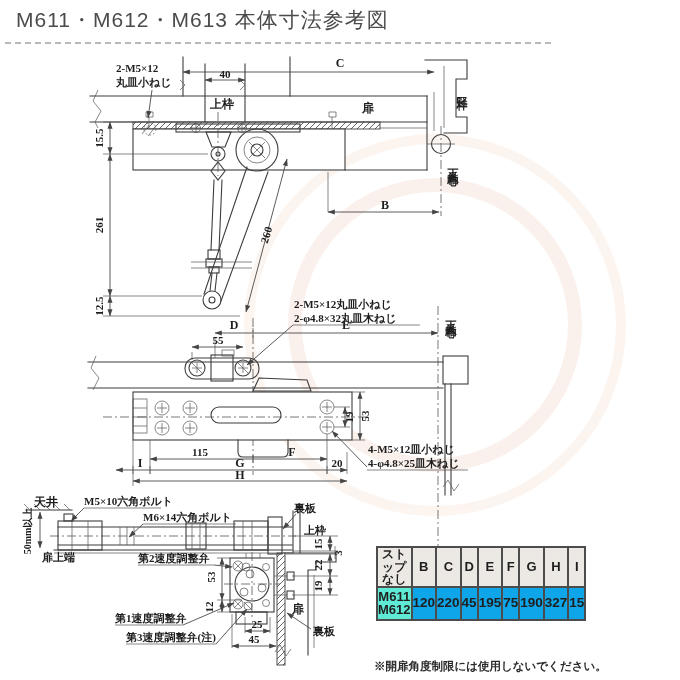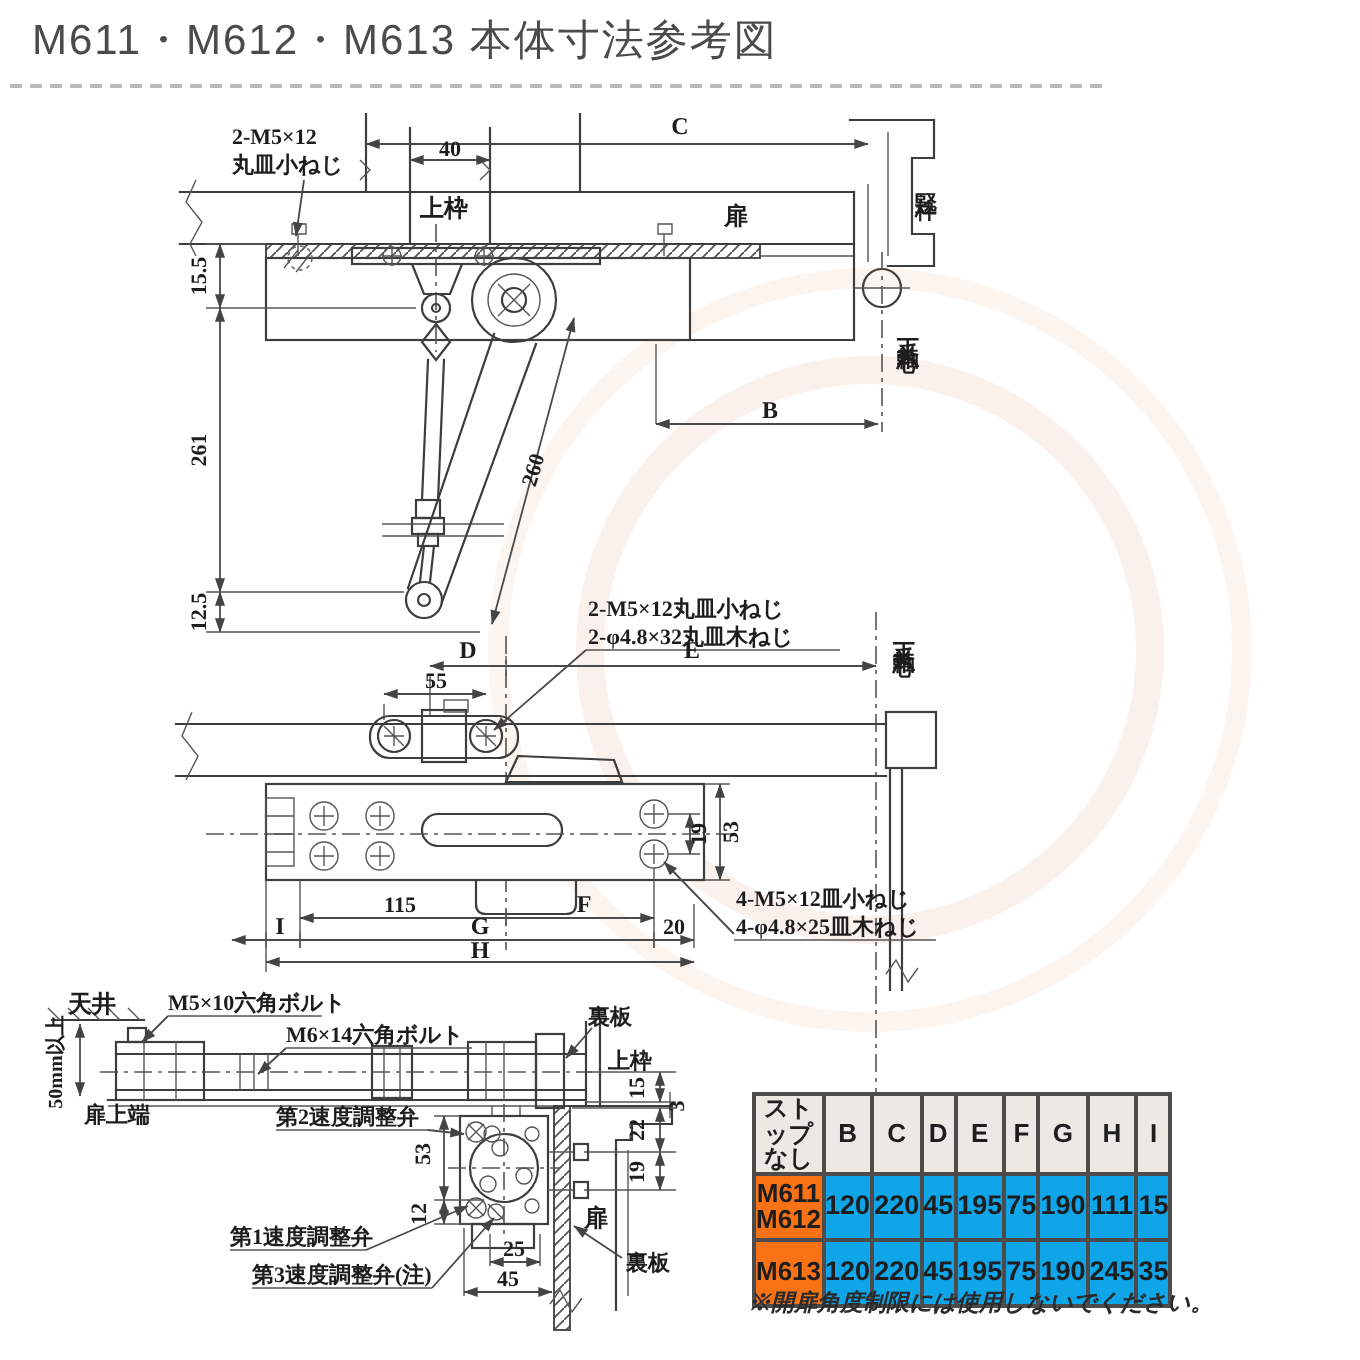--- a/index.html
+++ b/index.html
@@ -18,23 +18,23 @@
   svg text{fill:#1d1d1d;font-family:"Liberation Serif",serif;font-weight:700;}
   .t11{font-size:11px;} .t12{font-size:12px;}
   .tm{text-anchor:middle;}
   .vt{writing-mode:vertical-rl;text-orientation:upright;letter-spacing:2px;font-size:11px;}
   .spec{position:absolute;left:376px;top:546px;border-collapse:collapse;}
   .spec th,.spec td{border:2px solid #4c4c4c;text-align:center;vertical-align:middle;
     color:#1e1e1e;font-weight:bold;padding:0;line-height:1.05;}
   .spec .hd{background:#ece9e4;font-size:12px;height:25px;}
   .spec .hl{background:#ece9e4;font-size:13px;}
   .spec td{background:#0ea5e9;font-size:13.5px;height:31px;}
-  .spec th.model{background:#f97316;font-size:13px;margin-top:48px;}
-  .tbl-note{position:absolute;left:374px;top:644px;font-size:11.5px;font-weight:600;
-    color:#2b2b2b;white-space:nowrap;font-style:italic;}
+  .spec th.model{background:#5eead4;font-size:13px;margin-top:48px;}
+  .tbl-note{position:absolute;left:374px;top:659px;font-size:11.5px;font-weight:600;
+    color:#2b2b2b;white-space:nowrap;}
   .footnote{position:absolute;left:36px;top:655px;font-size:11.5px;font-weight:600;
     color:#222;font-family:"Liberation Serif",serif;white-space:nowrap;}
 </style>
 </head>
 <body>
 
 <div class="stage">
 
   <div class="page-title">M611・M612・M613 本体寸法参考図</div>
   <div class="divider"></div>
@@ -343,31 +343,20 @@
       <th class="model">
         <div>M611</div>
         <div>M612</div>
       </th>
       <td>120</td>
       <td>220</td>
       <td>45</td>
       <td>195</td>
       <td>75</td>
       <td>190</td>
-      <td>111</td>
+      <td>327</td>
       <td>15</td>
-    </tr>
-    <tr>
-      <th class="model">M613</th>
-      <td>120</td>
-      <td>220</td>
-      <td>45</td>
-      <td>195</td>
-      <td>75</td>
-      <td>190</td>
-      <td>245</td>
-      <td>35</td>
     </tr>
   </tbody>
     </table>
 
   <div class="tbl-note">※開扉角度制限には使用しないでください。</div>
 </div>
 
 </body></html>

